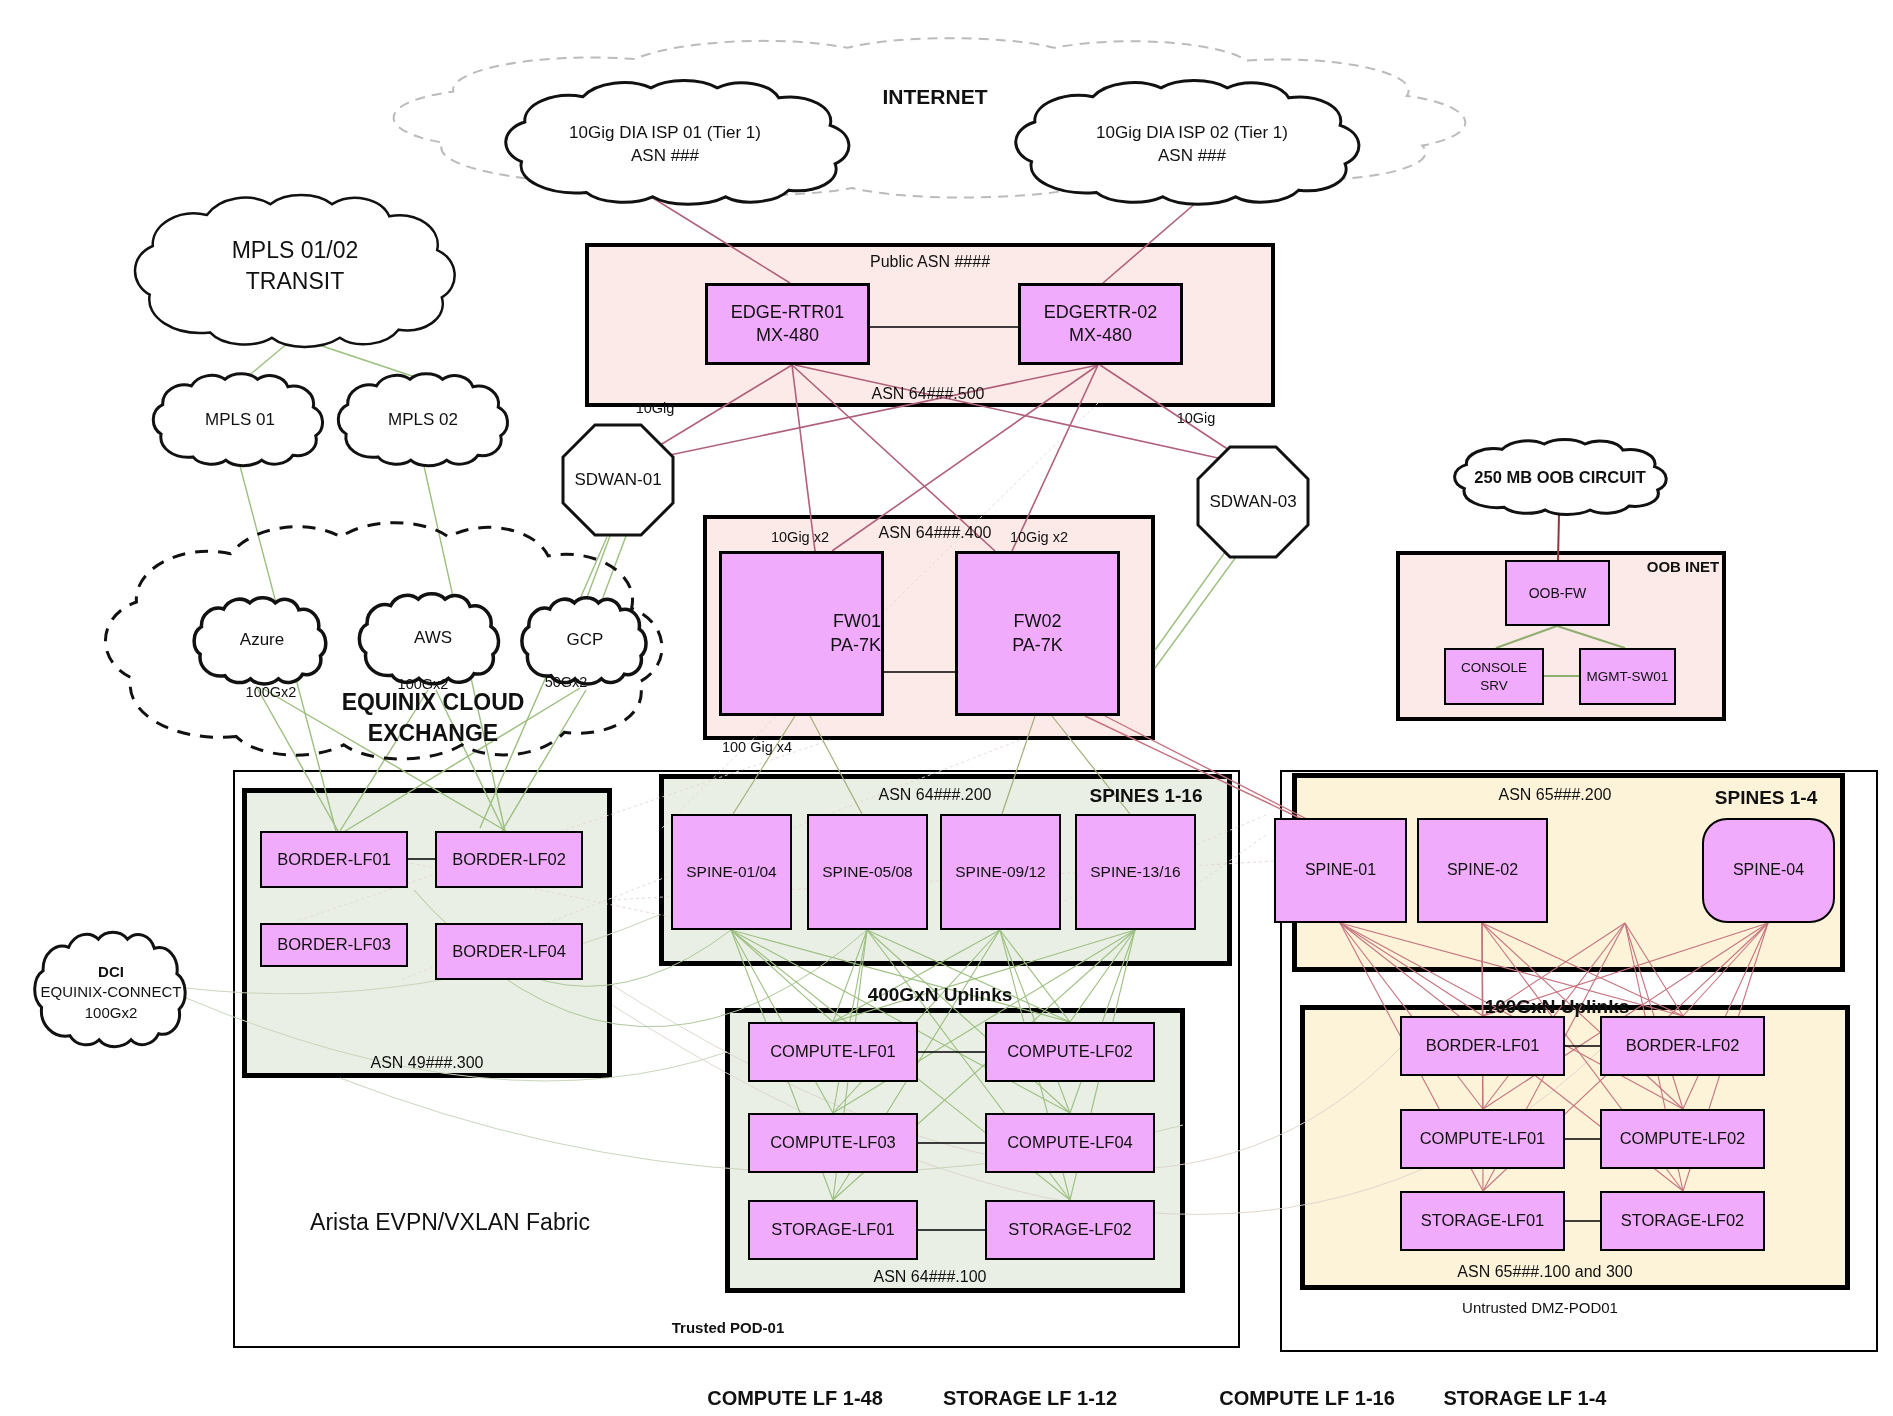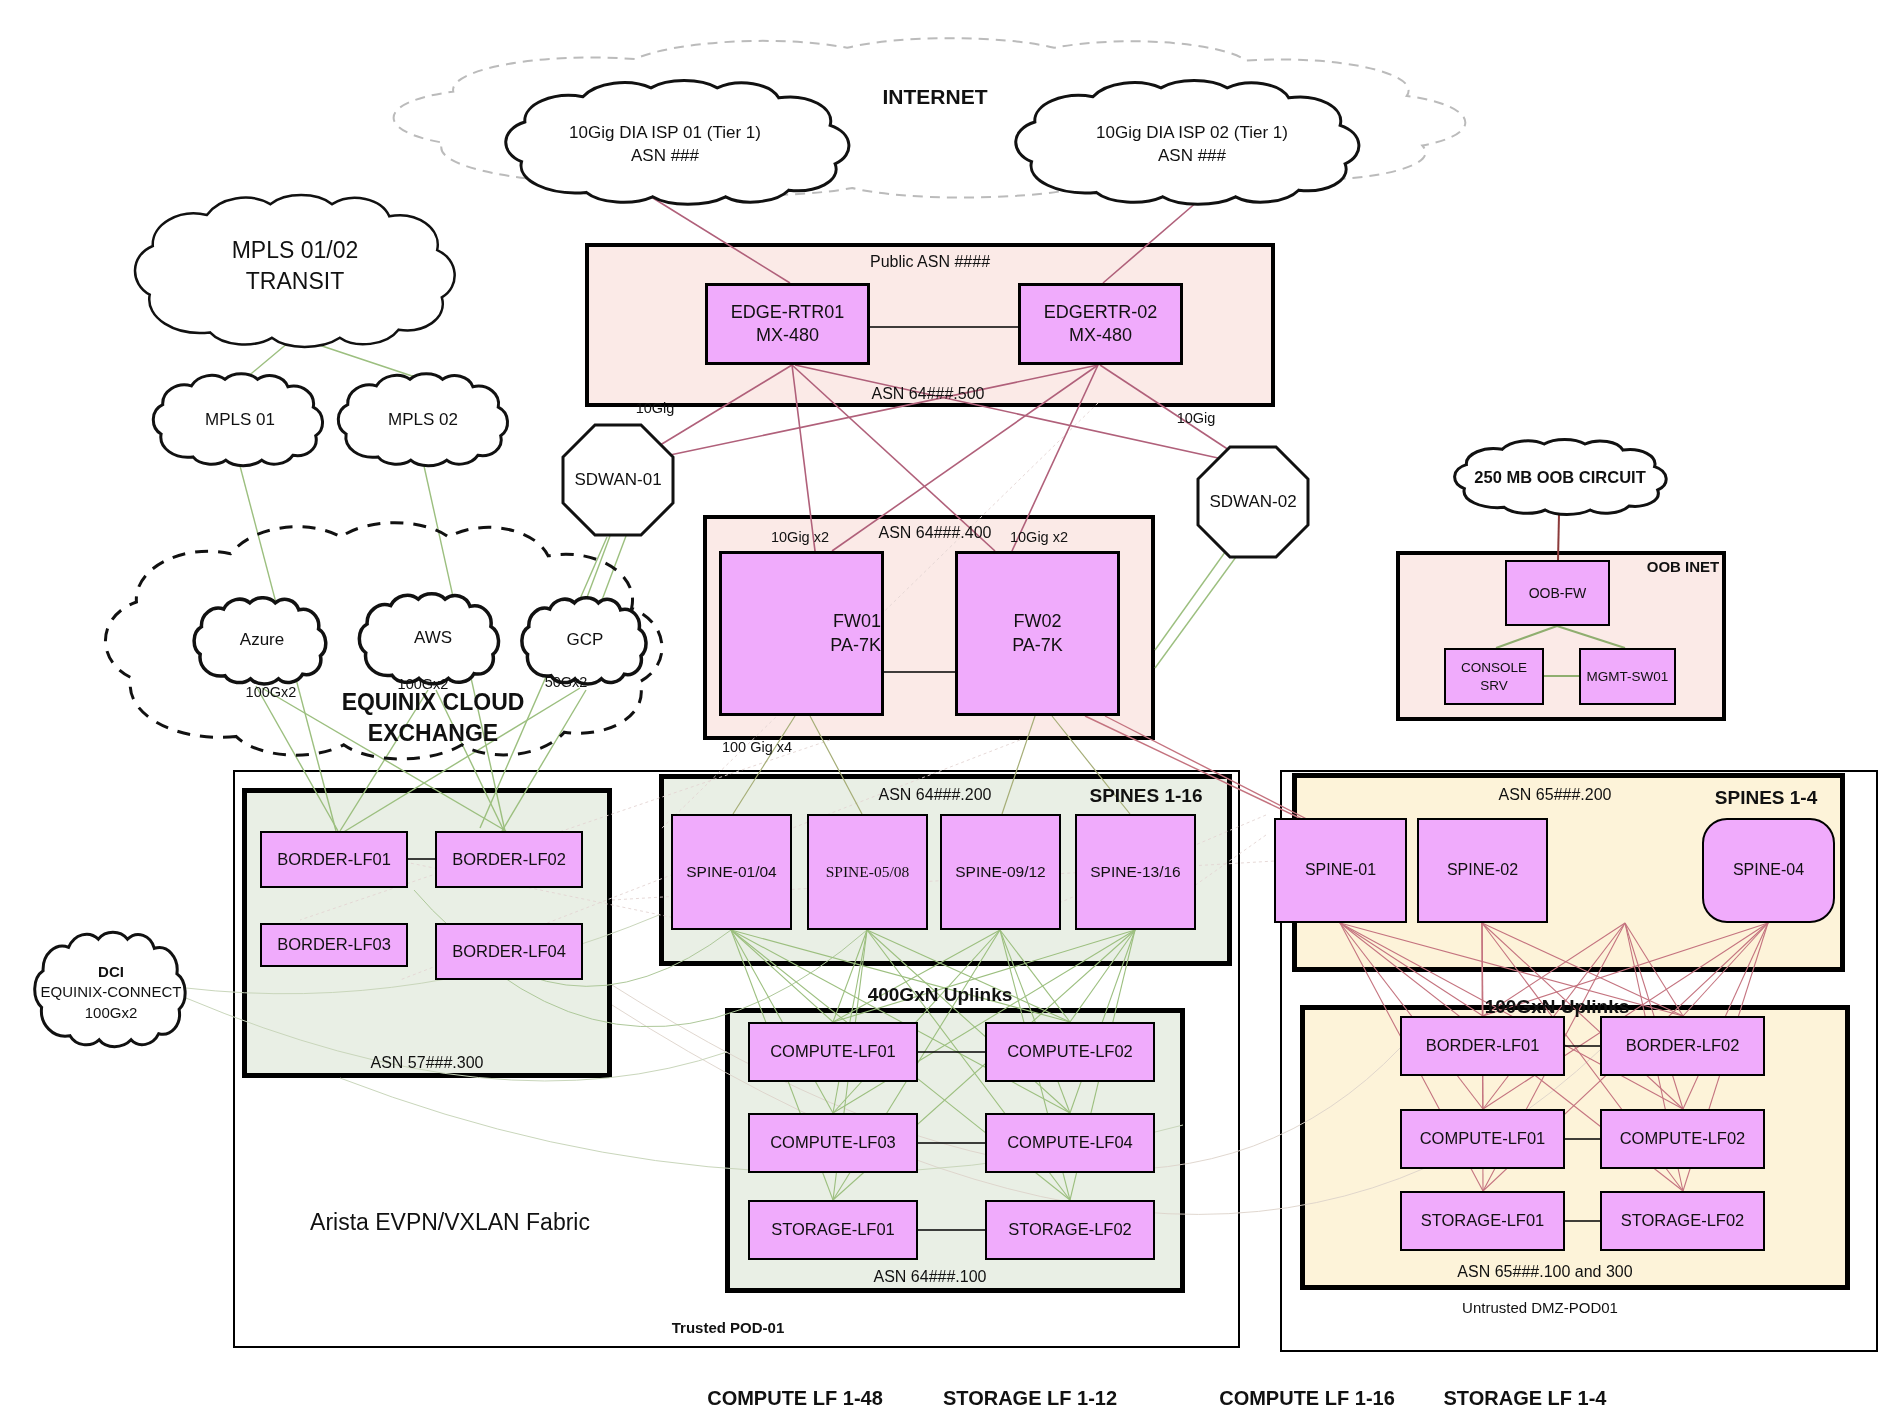--- a/index.html
+++ b/index.html
@@ -214,21 +214,21 @@
     <div>EDGE-RTR01</div>
     <div>MX-480</div>
   </div>
   <div class="node node-lg" style="left:1018px; top:283px; width:165px; height:82px;">
     <div>EDGERTR-02</div>
     <div>MX-480</div>
   </div>
 
   <div class="lbl" style="left:618px; top:480px; font-size:17px;">SDWAN-01</div>
   <div class="lbl lbl-sm" style="left:655px; top:408px;">10Gig</div>
-  <div class="lbl" style="left:1253px; top:502px; font-size:17px;">SDWAN-02</div>
+  <div class="lbl" style="left:1253px; top:502px; font-size:17px;">SDWAN-03</div>
   <div class="lbl lbl-sm" style="left:1196px; top:418px;">10Gig</div>
 
   <div class="lbl" style="left:935px; top:533px;">ASN 64###.400</div>
   <div class="lbl lbl-sm" style="left:800px; top:537px;">10Gig x2</div>
   <div class="lbl lbl-sm" style="left:1039px; top:537px;">10Gig x2</div>
   <div class="node node-lg" style="left:719px; top:551px; width:165px; height:165px;align-items:flex-end;">
     <div>FW01</div>
     <div>PA-7K</div>
   </div>
   <div class="node node-lg" style="left:955px; top:551px; width:165px; height:165px;">
@@ -242,26 +242,26 @@
   <div class="node" style="left:1444px; top:648px; width:100px; height:57px; font-size:13.5px;">
     <div>CONSOLE</div>
     <div>SRV</div>
   </div>
   <div class="node" style="left:1579px; top:648px; width:97px; height:57px; font-size:13.5px;">MGMT-SW01</div>
 
   <div class="node" style="left:260px; top:831px; width:148px; height:57px;">BORDER-LF01</div>
   <div class="node" style="left:435px; top:831px; width:148px; height:57px;">BORDER-LF02</div>
   <div class="node" style="left:260px; top:923px; width:148px; height:44px;">BORDER-LF03</div>
   <div class="node" style="left:435px; top:923px; width:148px; height:57px;">BORDER-LF04</div>
-  <div class="lbl" style="left:427px; top:1063px;">ASN 57###.300</div>
+  <div class="lbl" style="left:427px; top:1063px;">ASN 49###.300</div>
 
   <div class="lbl" style="left:935px; top:795px;">ASN 64###.200</div>
   <div class="lbl lbl-b" style="left:1146px; top:796px;">SPINES 1-16</div>
   <div class="node" style="left:671px; top:814px; width:121px; height:116px; font-size:15.5px;">SPINE-01/04</div>
-  <div class="node" style="left:807px; top:814px; width:121px; height:116px; font-size:15.5px;font-family:Liberation Serif, serif;">SPINE-05/08</div>
+  <div class="node" style="left:807px; top:814px; width:121px; height:116px; font-size:15.5px;">SPINE-05/08</div>
   <div class="node" style="left:940px; top:814px; width:121px; height:116px; font-size:15.5px;">SPINE-09/12</div>
   <div class="node" style="left:1075px; top:814px; width:121px; height:116px; font-size:15.5px;">SPINE-13/16</div>
   <div class="lbl lbl-b" style="left:940px; top:995px;">400GxN Uplinks</div>
 
   <div class="node" style="left:748px; top:1022px; width:170px; height:60px;">COMPUTE-LF01</div>
   <div class="node" style="left:985px; top:1022px; width:170px; height:60px;">COMPUTE-LF02</div>
   <div class="node" style="left:748px; top:1113px; width:170px; height:60px;">COMPUTE-LF03</div>
   <div class="node" style="left:985px; top:1113px; width:170px; height:60px;">COMPUTE-LF04</div>
   <div class="node" style="left:748px; top:1200px; width:170px; height:60px;">STORAGE-LF01</div>
   <div class="node" style="left:985px; top:1200px; width:170px; height:60px;">STORAGE-LF02</div>

